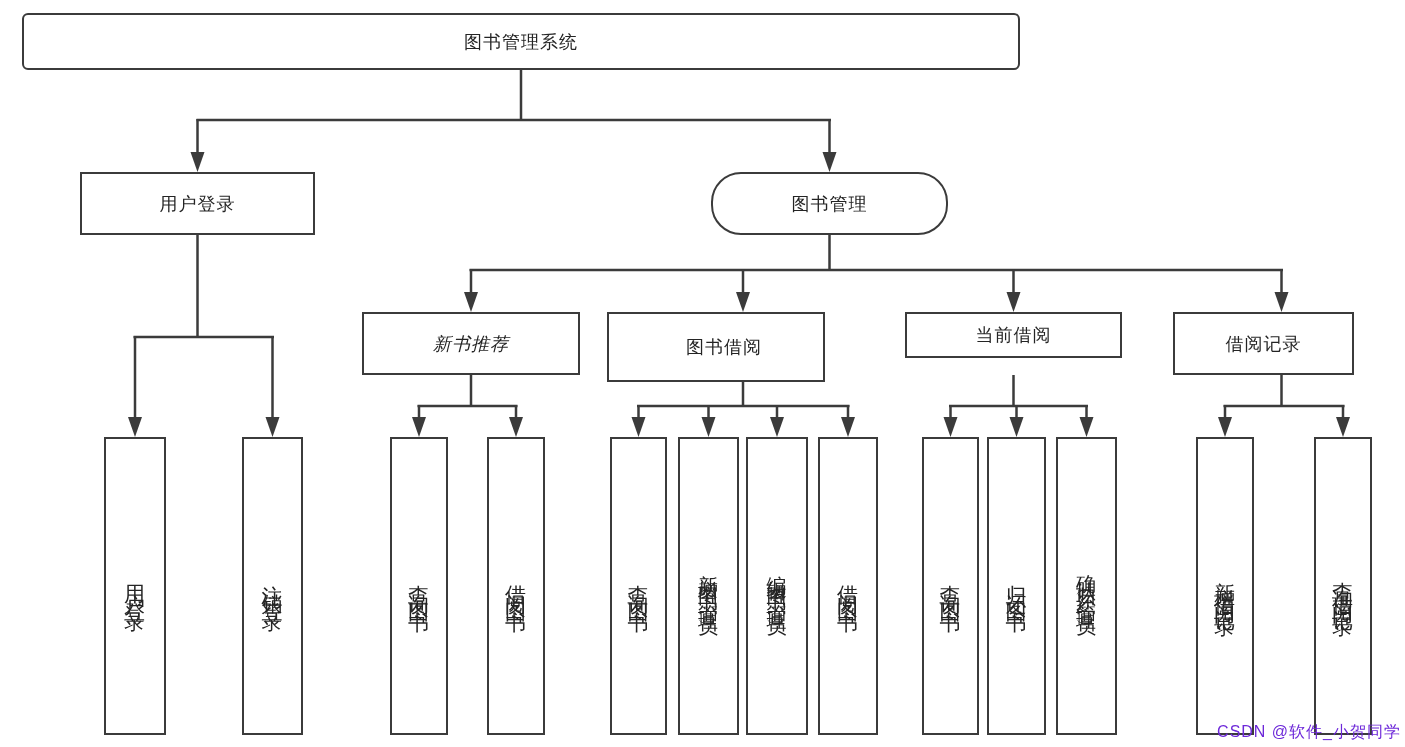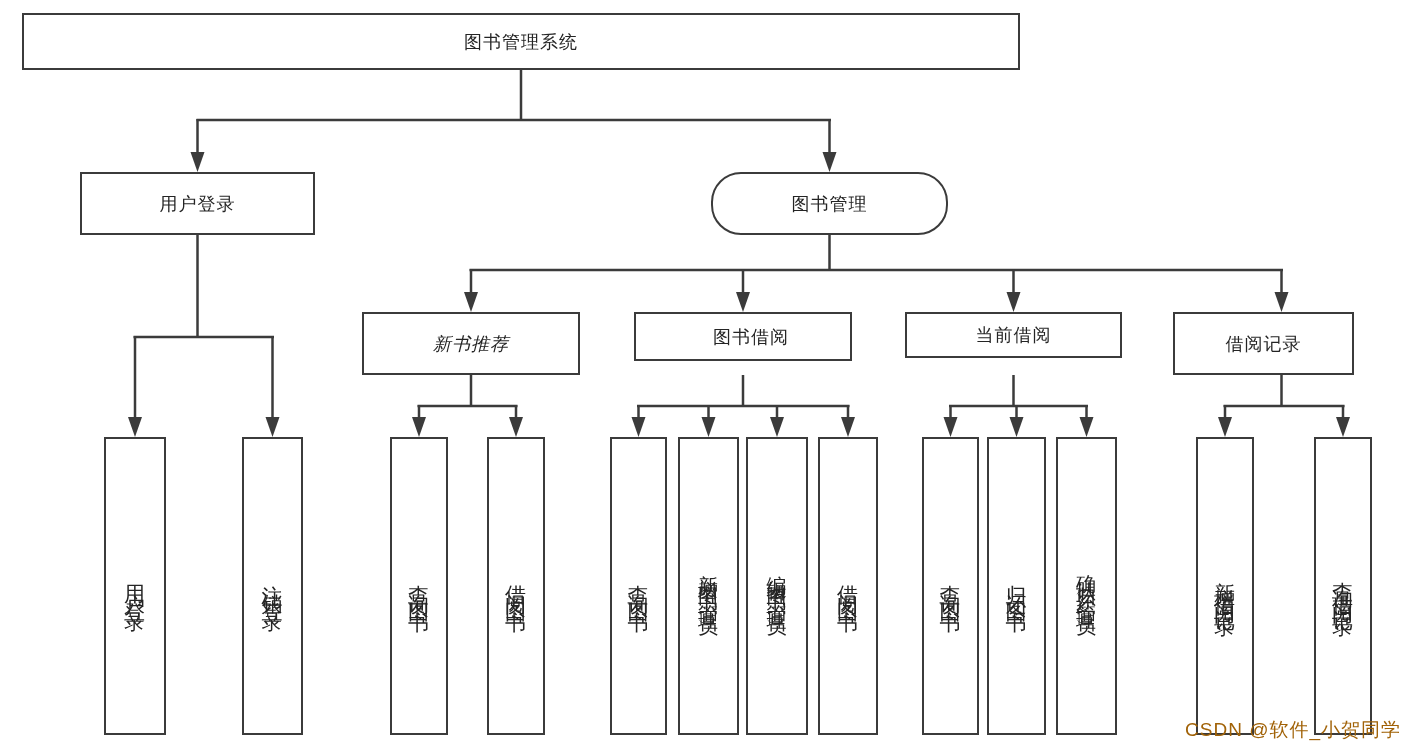--- a/index.html
+++ b/index.html
@@ -44,22 +44,22 @@
     writing-mode: vertical-rl;
     text-orientation: mixed;
     letter-spacing: 9px;
     line-height: 1;
     text-align: center;
   }
   .watermark {
     position: absolute;
     right: 4px;
     bottom: 4px;
-    font-size: 19px;
-    color: #a16207;
+    font-size: 16px;
+    color: #6d28d9;
     letter-spacing: 1px;
     z-index: 3;
     white-space: nowrap;
   }
   line, polyline {
     stroke: #3b3b3b;
     stroke-width: 2.5;
     fill: none;
   }
   polygon {
@@ -141,27 +141,27 @@
     <g>
       <line x1="1281.5" y1="375" x2="1281.5" y2="406"></line>
       <line x1="1223.5" y1="406" x2="1344.5" y2="406"></line>
       <line x1="1225" y1="405" x2="1225" y2="419"></line>
       <polygon points="1218,417 1232,417 1225,437"></polygon>
       <line x1="1343" y1="405" x2="1343" y2="419"></line>
       <polygon points="1336,417 1350,417 1343,437"></polygon>
     </g>
   </svg>
 
-  <div class="box hbox" style="left:22px; top:13px; width:998px; height:57px;">图书管理系统</div>
+  <div class="box hbox" style="left:22px; top:13px; width:998px; height:57px;border-radius:6px;">图书管理系统</div>
 
   <div class="box hbox" style="left:80px; top:172px; width:235px; height:63px;">用户登录</div>
   <div class="box hbox" style="left:711px; top:172px; width:237px; height:63px;border-radius:30px;">图书管理</div>
 
   <div class="box hbox" style="left:362px; top:312px; width:218px; height:63px;font-style:italic;">新书推荐</div>
-  <div class="box hbox" style="left:634px; top:312px; width:218px; height:49px;padding-left:16px;">图书借阅</div>
+  <div class="box hbox" style="left:607px; top:312px; width:218px; height:70px;padding-left:16px;">图书借阅</div>
   <div class="box hbox" style="left:905px; top:312px; width:217px; height:46px;">当前借阅</div>
   <div class="box hbox" style="left:1173px; top:312px; width:181px; height:63px;">借阅记录</div>
 
   <div class="box vbox" style="left:104px; top:437px; width:62px; height:298px;">用户登录</div>
   <div class="box vbox" style="left:242px; top:437px; width:61px; height:298px;">注销登录</div>
 
   <div class="box vbox" style="left:390px; top:437px; width:58px; height:298px;">查询图书</div>
   <div class="box vbox" style="left:487px; top:437px; width:58px; height:298px;">借阅图书</div>
 
   <div class="box vbox" style="left:610px; top:437px; width:57px; height:298px;">查询图书</div>

